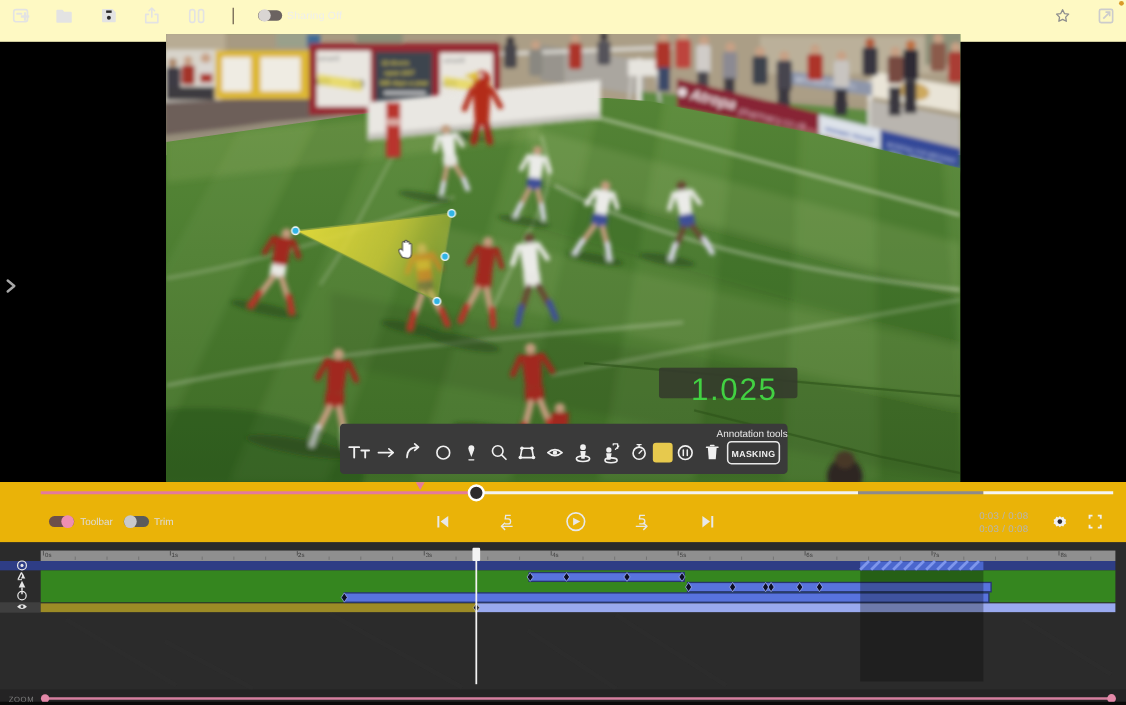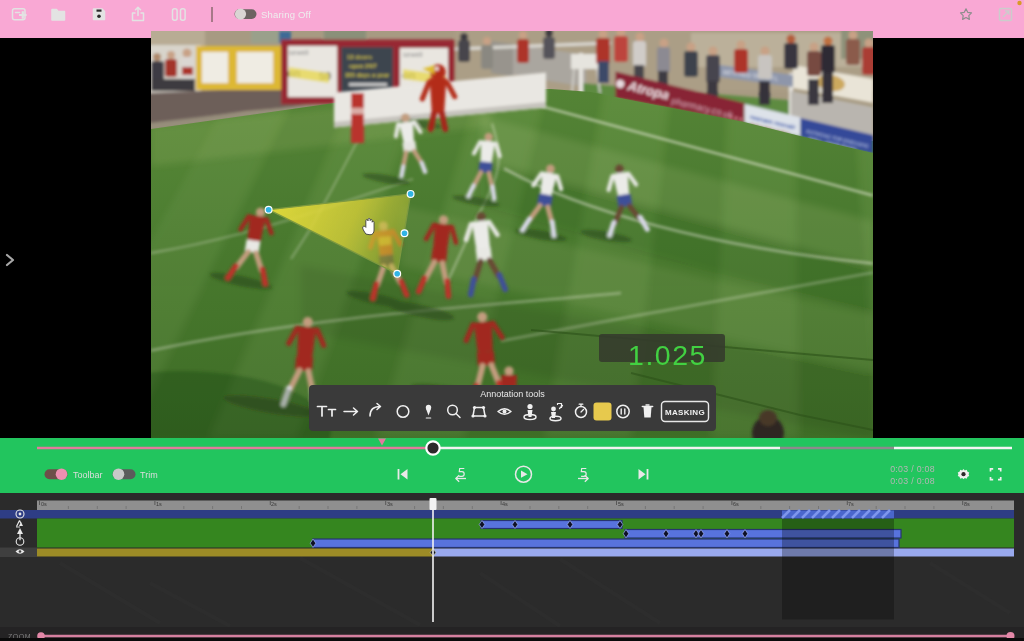--- a/index.html
+++ b/index.html
@@ -1,22 +1,22 @@
 <!DOCTYPE html>
 <html><head><meta charset="utf-8">
 <style>
 html,body{margin:0;padding:0;background:#000;width:1024px;height:641px;overflow:hidden;
 font-family:"Liberation Sans",sans-serif;-webkit-font-smoothing:antialiased;}
 *{box-sizing:border-box}
 .abs{position:absolute}
 #page{position:relative;width:1024px;height:641px;background:#000}
 
-#topbar{left:0;top:0;width:1024px;height:38px;background:#f9a8d4}
-
-#transport{left:0;top:438px;width:1024px;height:54.5px;background:#22c55e}
+#topbar{left:0;top:0;width:1024px;height:38px;background:#fef9c3}
+
+#transport{left:0;top:438px;width:1024px;height:54.5px;background:#eab308}
 
 #timeline{left:0;top:492.5px;width:1024px;height:134.5px;background:#2b2b2b}
 
 #zoombar{left:0;top:627px;width:1024px;height:11px;background:#242324}
 #blackfoot{left:0;top:638px;width:1024px;height:3px;background:#0a0a0a}
 </style></head>
 <body>
 <div id="page">
   <div class="abs" id="topbar">
     <svg width="1024" height="29.5" viewBox="0 0 1024 29.5">
@@ -418,21 +418,21 @@
     <g transform="translate(217,195) scale(1.35)">
       <path d="M-1.5 6 C-3 4 -4.5 1.5 -3.8 0.6 C-3.2 -0.2 -2.2 0.2 -1.6 1 L-1.6 -3.8 C-1.6 -5.2 0 -5.2 0 -3.8 L0 -4.6 C0 -6 1.6 -6 1.6 -4.6 L1.6 -4 C1.6 -5.2 3.1 -5.2 3.1 -4 L3.1 -2.8 C3.1 -3.8 4.5 -3.8 4.5 -2.8 L4.5 3 C4.5 5 3.5 6.5 1.5 6.5 z" fill="#ffffff" stroke="#444444" stroke-width="0.7"></path>
     </g>
     </g>
   </svg>
   </div>
 
   <div class="abs" style="left:598.5px;top:333.5px;width:126px;height:28px;background:rgba(52,58,44,0.88);border-radius:3px;text-align:center;line-height:43px;font-size:28.5px;color:#42d142;letter-spacing:1.5px;text-indent:12px">1.025</div>
 
   <div class="abs" style="left:309px;top:384.5px;width:407px;height:46.5px;background:#3a3a3a;border-radius:4px">
-    <div style="text-align:center;font-size:9px;color:#e8e8e8;margin-top:4px">Annotation tools</div>
+    <div style="text-align:right;font-size:9px;color:#e8e8e8;margin-top:4px">Annotation tools</div>
     <svg width="407" height="30" viewBox="0 0 407 30" style="position:absolute;left:0;top:12px">
       <g stroke="#f0f0f0" fill="none" stroke-width="1.5" stroke-linecap="round" stroke-linejoin="round">
 
         <path d="M8.5 9.5 h9 M13 9.5 V19 M19.5 12.5 h7 M23 12.5 V19" stroke-width="1.7" fill="none"></path>
 
         <path d="M35 14.5 h13 M44.5 11 l4 3.5 -4 3.5"></path>
 
         <path d="M61 19 C61 13 64 9.5 71 9.5 M68 6.5 l3.5 3 -3.5 3"></path>
 
         <circle cx="94" cy="14.5" r="5.8"></circle>

